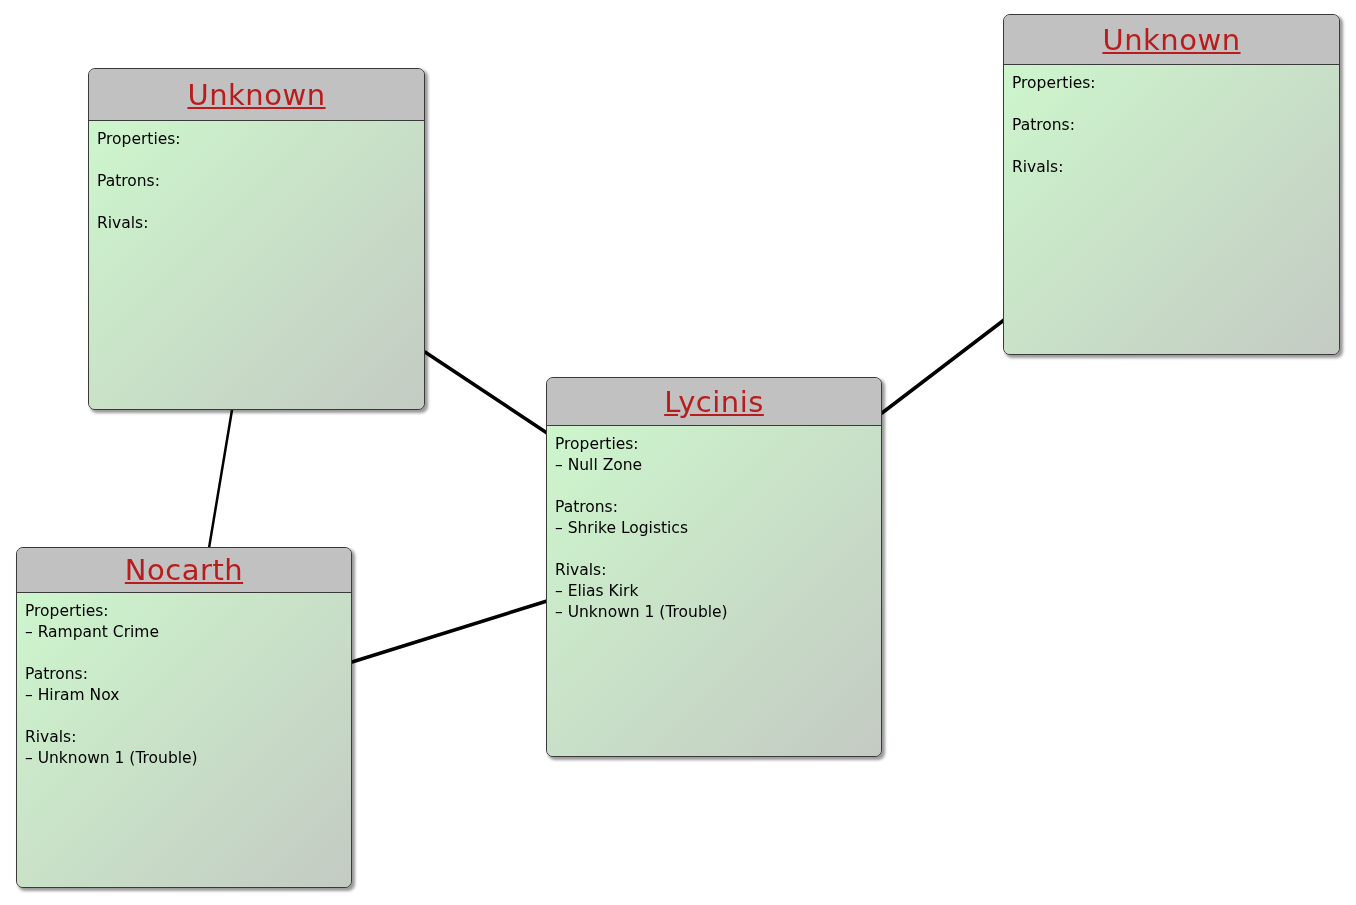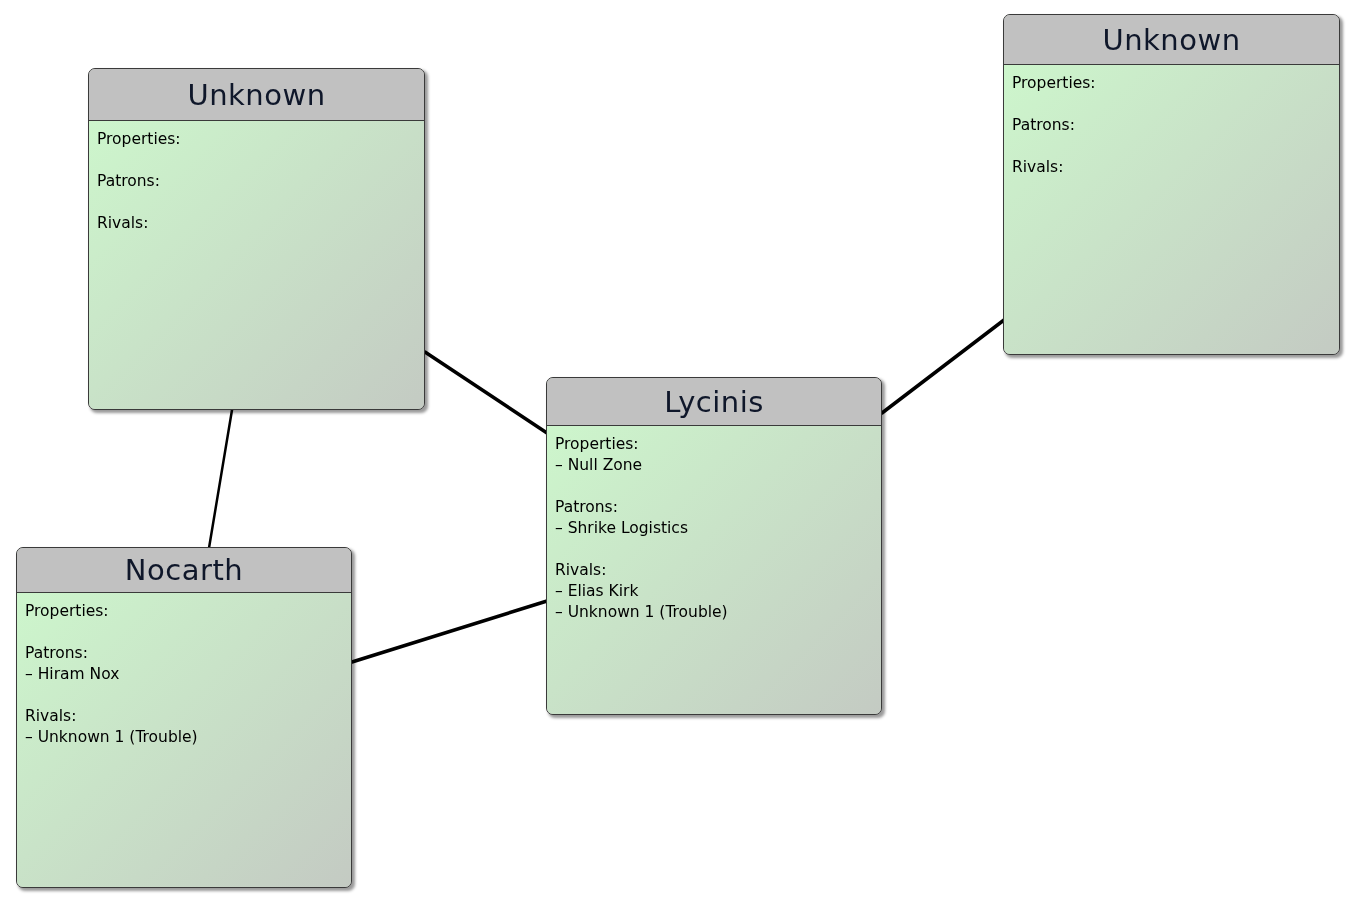--- a/index.html
+++ b/index.html
@@ -31,22 +31,23 @@
     background: #c3c7c2;
   }
 
   .node-header {
     background: #c1c1c1;
     border-bottom: 1.5px solid #3a3a3a;
     display: flex;
     align-items: center;
     justify-content: center;
     font-size: 29px;
-    color: #0f172a;
+    color: #b91c1c;
     letter-spacing: 0.5px;
+    text-decoration: underline;
   }
 
   .node-body {
     width: 100%;
     height: 100%;
     padding: 8px 8px;
     font-size: 15.5px;
     line-height: 21px;
     color: #000000;
   }
@@ -87,21 +88,21 @@
           <div class="section-label">Properties:</div>
         </div>
         <div class="section">
           <div class="section-label">Patrons:</div>
         </div>
         <div class="section">
           <div class="section-label">Rivals:</div>
         </div>
       </div>
     </div>
-    <div class="node" style="left: 546px; top: 377px; width: 336px; height: 338px;">
+    <div class="node" style="left: 546px; top: 377px; width: 336px; height: 380px;">
       <div class="node-header" style="height: 48px;">Lycinis</div>
       <div class="node-body" style="background: linear-gradient(135deg, rgb(205, 246, 204) 0%, rgb(195, 199, 194) 100%);">
         <div class="section">
           <div class="section-label">Properties:</div>
           <div class="section-item">– Null Zone</div>
         </div>
         <div class="section">
           <div class="section-label">Patrons:</div>
           <div class="section-item">– Shrike Logistics</div>
         </div>
@@ -110,20 +111,21 @@
           <div class="section-item">– Elias Kirk</div>
           <div class="section-item">– Unknown 1 (Trouble)</div>
         </div>
       </div>
     </div>
     <div class="node" style="left: 16px; top: 547px; width: 336px; height: 341px;">
       <div class="node-header" style="height: 45px;">Nocarth</div>
       <div class="node-body" style="background: linear-gradient(135deg, rgb(205, 246, 204) 0%, rgb(195, 199, 194) 100%);">
         <div class="section">
           <div class="section-label">Properties:</div>
+          <div class="section-item">– Rampant Crime</div>
         </div>
         <div class="section">
           <div class="section-label">Patrons:</div>
           <div class="section-item">– Hiram Nox</div>
         </div>
         <div class="section">
           <div class="section-label">Rivals:</div>
           <div class="section-item">– Unknown 1 (Trouble)</div>
         </div>
       </div>

